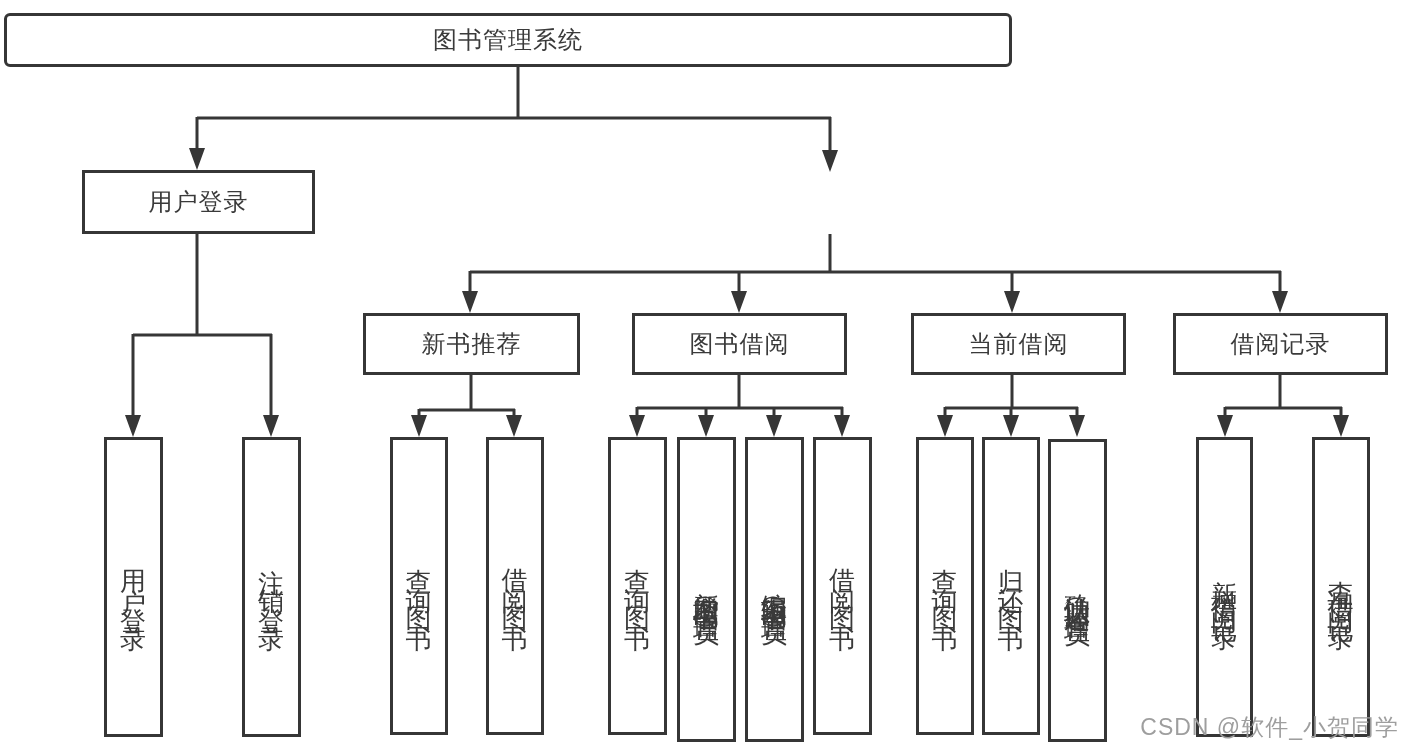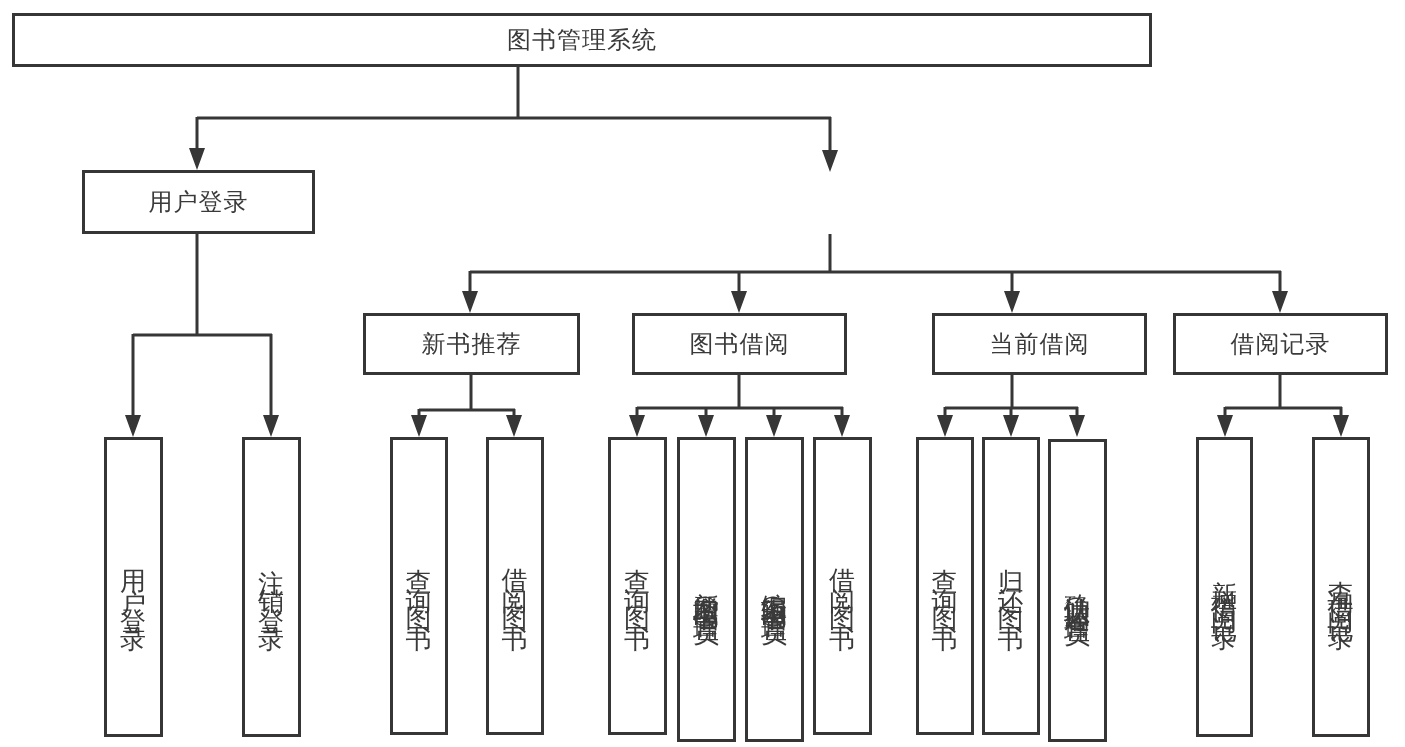--- a/index.html
+++ b/index.html
@@ -112,35 +112,35 @@
              M698 415 h16 l-8 22 z
              M766 415 h16 l-8 22 z
              M834 415 h16 l-8 22 z
              M937 415 h16 l-8 22 z
              M1003 415 h16 l-8 22 z
              M1069 415 h16 l-8 22 z
              M1217 415 h16 l-8 22 z
              M1333 415 h16 l-8 22 z"></path>
   </svg>
 
-  <div class="node" style="left:12px;top:13px;width:1140px;height:54px;">
+  <div class="node" style="left:4px;top:13px;width:1008px;height:54px;border-radius:6px;">
     <span>图书管理系统</span>
   </div>
 
   <div class="node" style="left:82px;top:170px;width:233px;height:64px;">
     <span>用户登录</span>
   </div>
 
   <div class="node" style="left:632px;top:313px;width:215px;height:62px;">
     <span>图书借阅</span>
   </div>
   <div class="node" style="left:363px;top:313px;width:217px;height:62px;">
     <span>新书推荐</span>
   </div>
-  <div class="node" style="left:932px;top:313px;width:215px;height:62px;">
+  <div class="node" style="left:911px;top:313px;width:215px;height:62px;">
     <span>当前借阅</span>
   </div>
   <div class="node" style="left:1173px;top:313px;width:215px;height:62px;">
     <span>借阅记录</span>
   </div>
 
   <div class="vbox" style="left:104px;top:437px;width:59px;height:300px;">
     <span class="vtext sp-wide">用户登录</span>
   </div>
   <div class="vbox" style="left:242px;top:437px;width:59px;height:300px;">
@@ -177,14 +177,15 @@
     <span class="vtext sp-dense">确认归还（管理员）</span>
   </div>
 
   <div class="vbox" style="left:1196px;top:437px;width:57px;height:300px;">
     <span class="vtext sp-mid">新增借阅记录</span>
   </div>
   <div class="vbox" style="left:1312px;top:437px;width:58px;height:300px;">
     <span class="vtext sp-mid">查询借阅记录</span>
   </div>
 
+  <div class="watermark">CSDN @软件_小贺同学</div>
 
 </div>
 
 </body></html>

